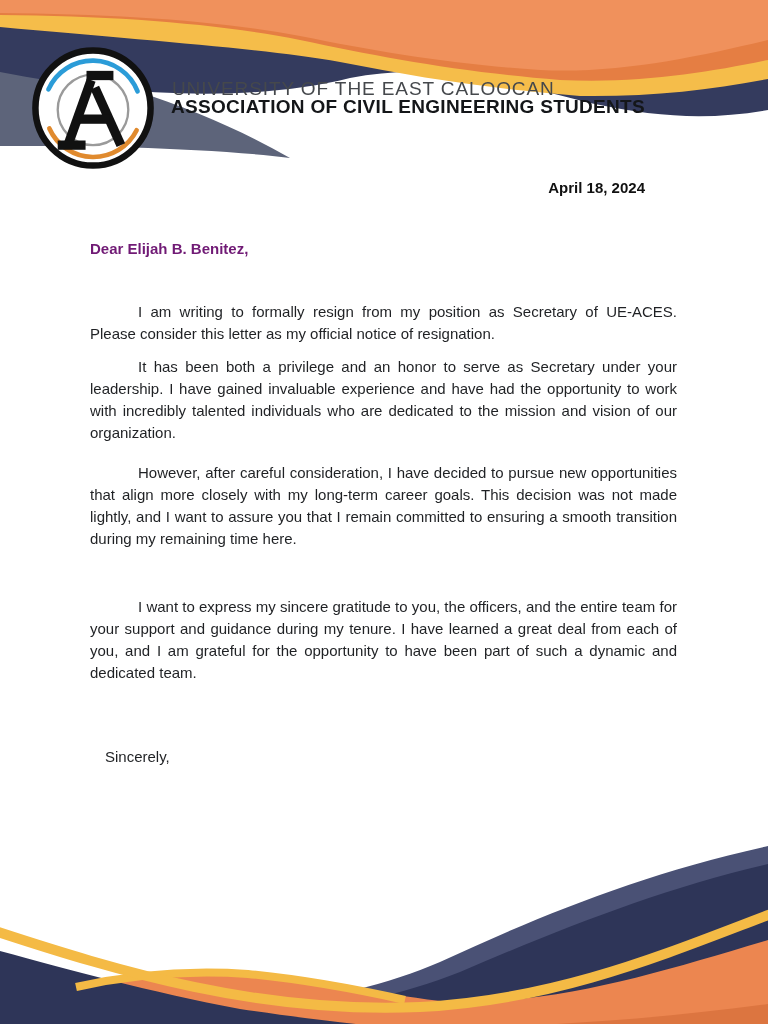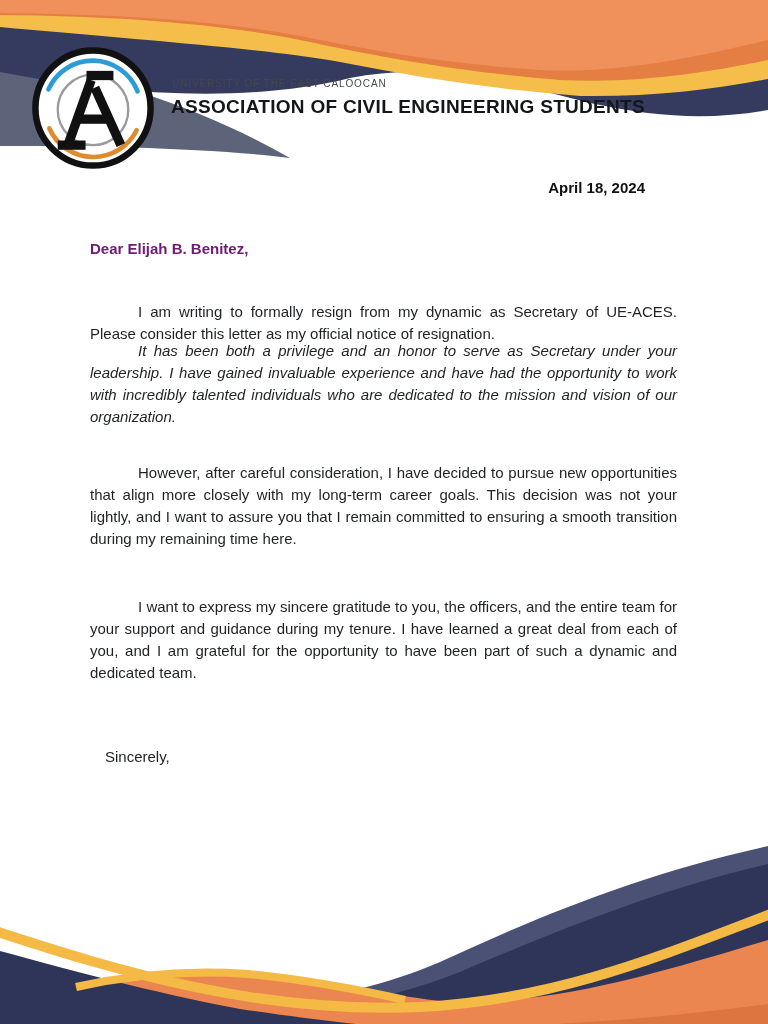--- a/index.html
+++ b/index.html
@@ -13,37 +13,37 @@
   
   .hdr-waves{position:absolute;top:0;left:0;width:768px;height:245px;}
   .ftr-waves{position:absolute;bottom:0;left:0;width:768px;height:192px;}
 
   
   .logo{position:absolute;left:28px;top:43px;width:130px;height:130px;}
 
   
   .org1{
     position:absolute;left:172px;top:78px;
-    font-size:10px;letter-spacing:0.9px;color:#45484c;font-weight:400;
+    font-size:19px;letter-spacing:0.9px;color:#45484c;font-weight:400;
     white-space:nowrap;
   }
   .org2{
     position:absolute;left:171px;top:96px;
     font-size:19px;letter-spacing:0.3px;color:#141619;font-weight:700;
     white-space:nowrap;
   }
 
   
   .letter{position:absolute;left:90px;top:0;width:587px;height:768px;font-size:15px;color:#1f2124;}
   .letter .abs{position:absolute;left:0;right:0;}
   .date-line{top:179px;text-align:right;padding-right:32px;font-weight:700;color:#111;}
   .salutation{top:240px;font-weight:700;color:#701a75;}
   .para{margin:0;text-align:justify;text-indent:48px;line-height:22px;}
   .p1{top:301px;}
-  .p2{top:340px;font-style:italic;}
+  .p2{top:356px;}
   .p3{top:462px;}
   .p4{top:596px;}
   .p5{top:664px;}
   .closing{top:748px;margin-left:15px;}
   .signature{top:789px;}
 </style>
 </head>
 <body>
 
 <div class="page">
@@ -102,20 +102,20 @@
       <path d="M -38,40 L -8,40"></path>
     </g>
   </svg>
 
   <div class="org1">UNIVERSITY OF THE EAST CALOOCAN</div>
   <div class="org2">ASSOCIATION OF CIVIL ENGINEERING STUDENTS</div>
 
   <div class="letter">
     <div class="abs date-line">April 18, 2024</div>
     <div class="abs salutation">Dear Elijah B. Benitez,</div>
-    <p class="abs para p1">I am writing to formally resign from my dynamic as Secretary of UE-ACES. Please consider this letter as my official notice of resignation.</p>
+    <p class="abs para p1">I am writing to formally resign from my position as Secretary of UE-ACES. Please consider this letter as my official notice of resignation.</p>
     <p class="abs para p2">It has been both a privilege and an honor to serve as Secretary under your leadership. I have gained invaluable experience and have had the opportunity to work with incredibly talented individuals who are dedicated to the mission and vision of our organization.</p>
-    <p class="abs para p3">However, after careful consideration, I have decided to pursue new opportunities that align more closely with my long-term career goals. This decision was not your lightly, and I want to assure you that I remain committed to ensuring a smooth transition during my remaining time here.</p>
+    <p class="abs para p3">However, after careful consideration, I have decided to pursue new opportunities that align more closely with my long-term career goals. This decision was not made lightly, and I want to assure you that I remain committed to ensuring a smooth transition during my remaining time here.</p>
     <p class="abs para p4">I want to express my sincere gratitude to you, the officers, and the entire team for your support and guidance during my tenure. I have learned a great deal from each of you, and I am grateful for the opportunity to have been part of such a dynamic and dedicated team.</p>
     <div class="abs closing">Sincerely,</div>
   </div>
 
 </div>
 
 </body></html>

